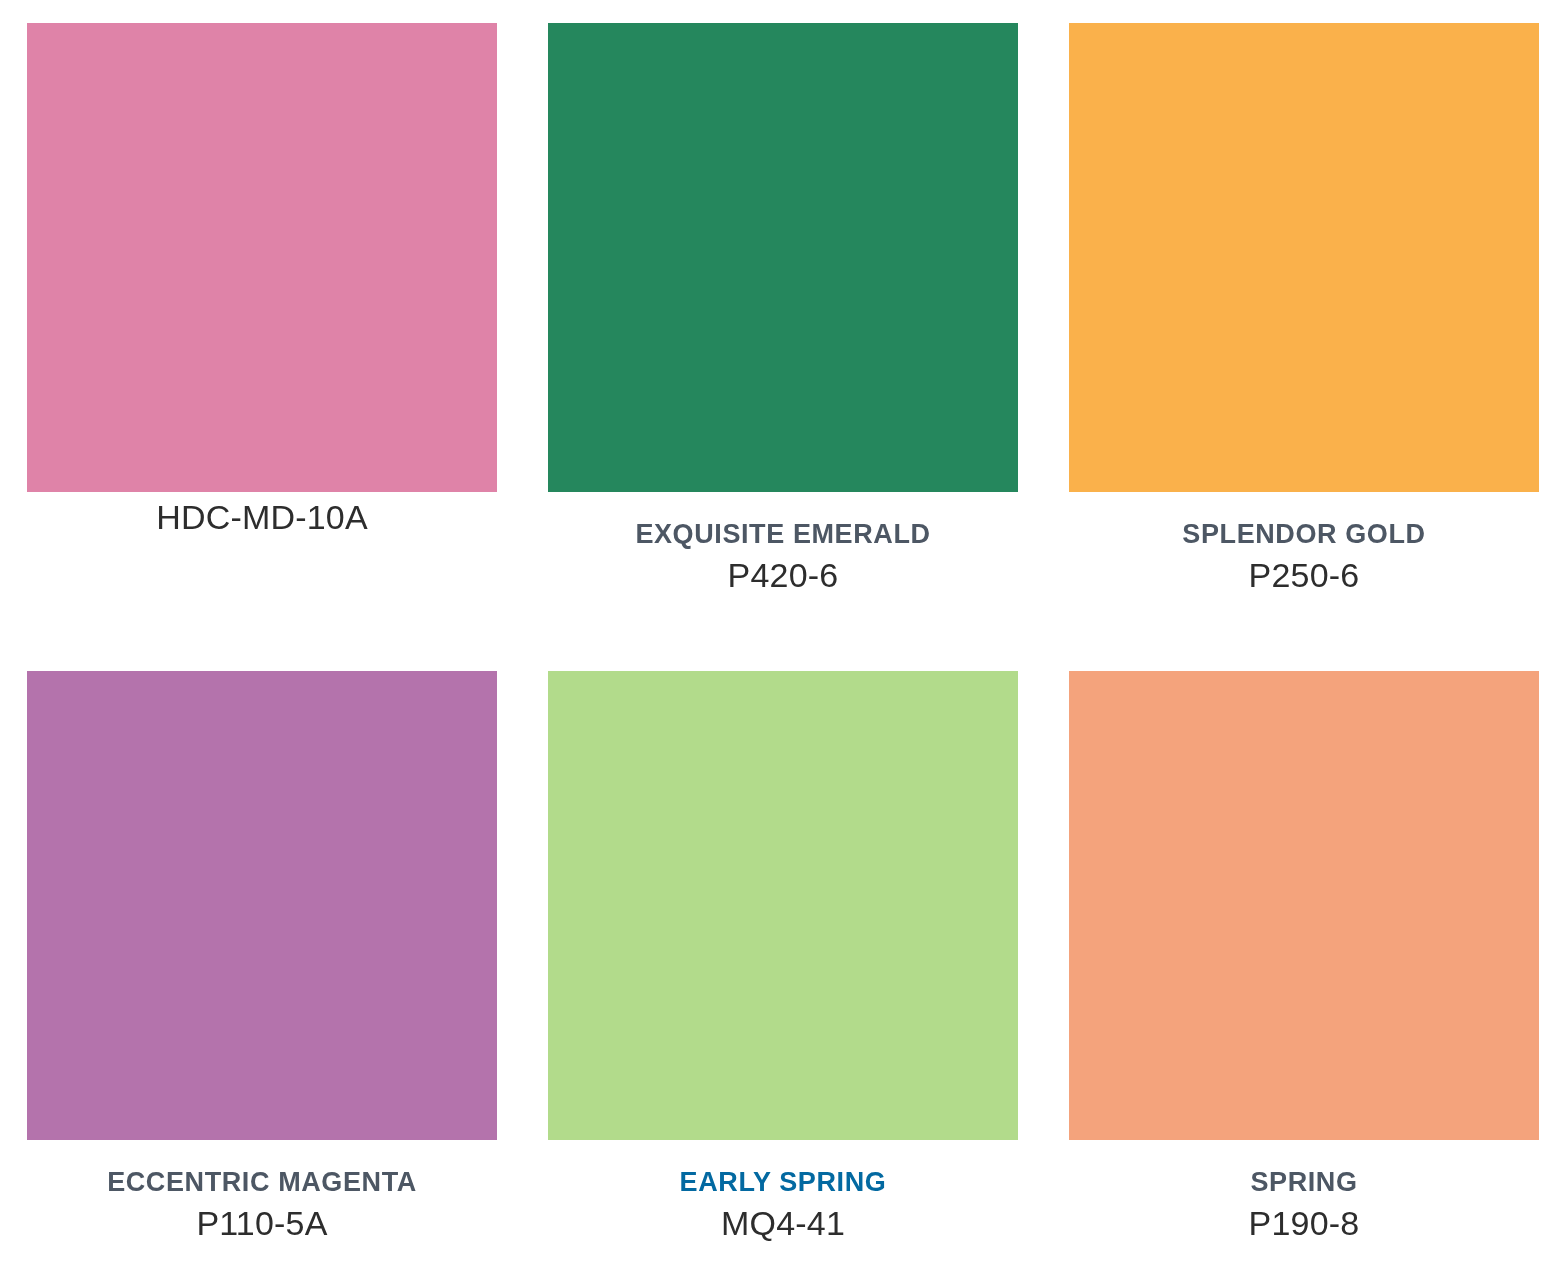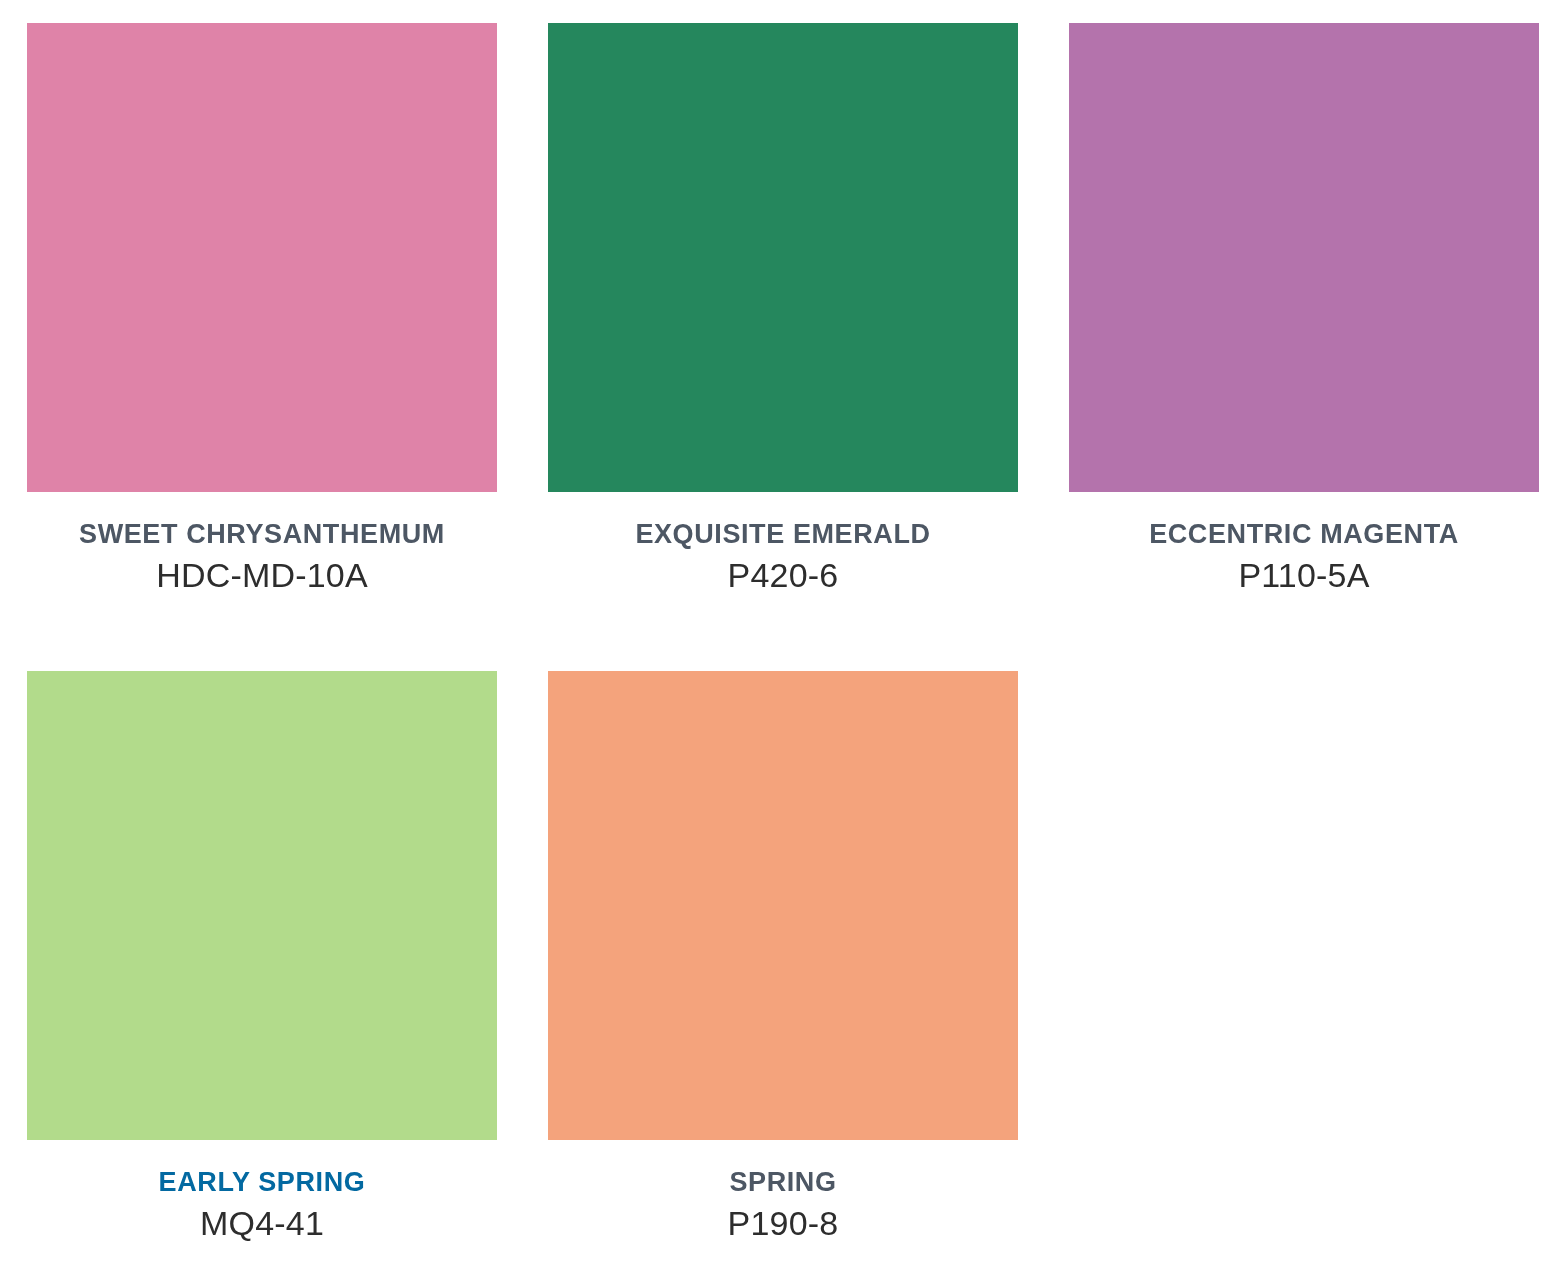--- a/index.html
+++ b/index.html
@@ -64,30 +64,34 @@
     white-space: nowrap;
   }
 </style>
 </head>
 <body style="background-color: rgb(255, 255, 255);">
 
 <div class="palette-grid">
 
   <div class="swatch-card">
     <div class="swatch-chip" style="background-color: rgb(223, 131, 168);"></div>
-    <div class="swatch-name" style="color: rgb(77, 87, 100);">SWEET CHRYSANTHEMUM</div>
     <div class="swatch-code" style="color: rgb(45, 45, 45);">HDC-MD-10A</div>
   </div>
 
   <div class="swatch-card">
     <div class="swatch-chip" style="background-color: rgb(37, 135, 93);"></div>
     <div class="swatch-name" style="color: rgb(77, 87, 100);">EXQUISITE EMERALD</div>
     <div class="swatch-code" style="color: rgb(45, 45, 45);">P420-6</div>
   </div>
 
+  <div class="swatch-card">
+    <div class="swatch-chip" style="background-color: rgb(250, 177, 75);"></div>
+    <div class="swatch-name" style="color: rgb(77, 87, 100);">SPLENDOR GOLD</div>
+    <div class="swatch-code" style="color: rgb(45, 45, 45);">P250-6</div>
+  </div>
 
   <div class="swatch-card">
     <div class="swatch-chip" style="background-color: rgb(180, 115, 172);"></div>
     <div class="swatch-name" style="color: rgb(77, 87, 100);">ECCENTRIC MAGENTA</div>
     <div class="swatch-code" style="color: rgb(45, 45, 45);">P110-5A</div>
   </div>
 
   <div class="swatch-card">
     <div class="swatch-chip" style="background-color: rgb(178, 219, 139);"></div>
     <div class="swatch-name" style="color: #0369a1;">EARLY SPRING</div>

